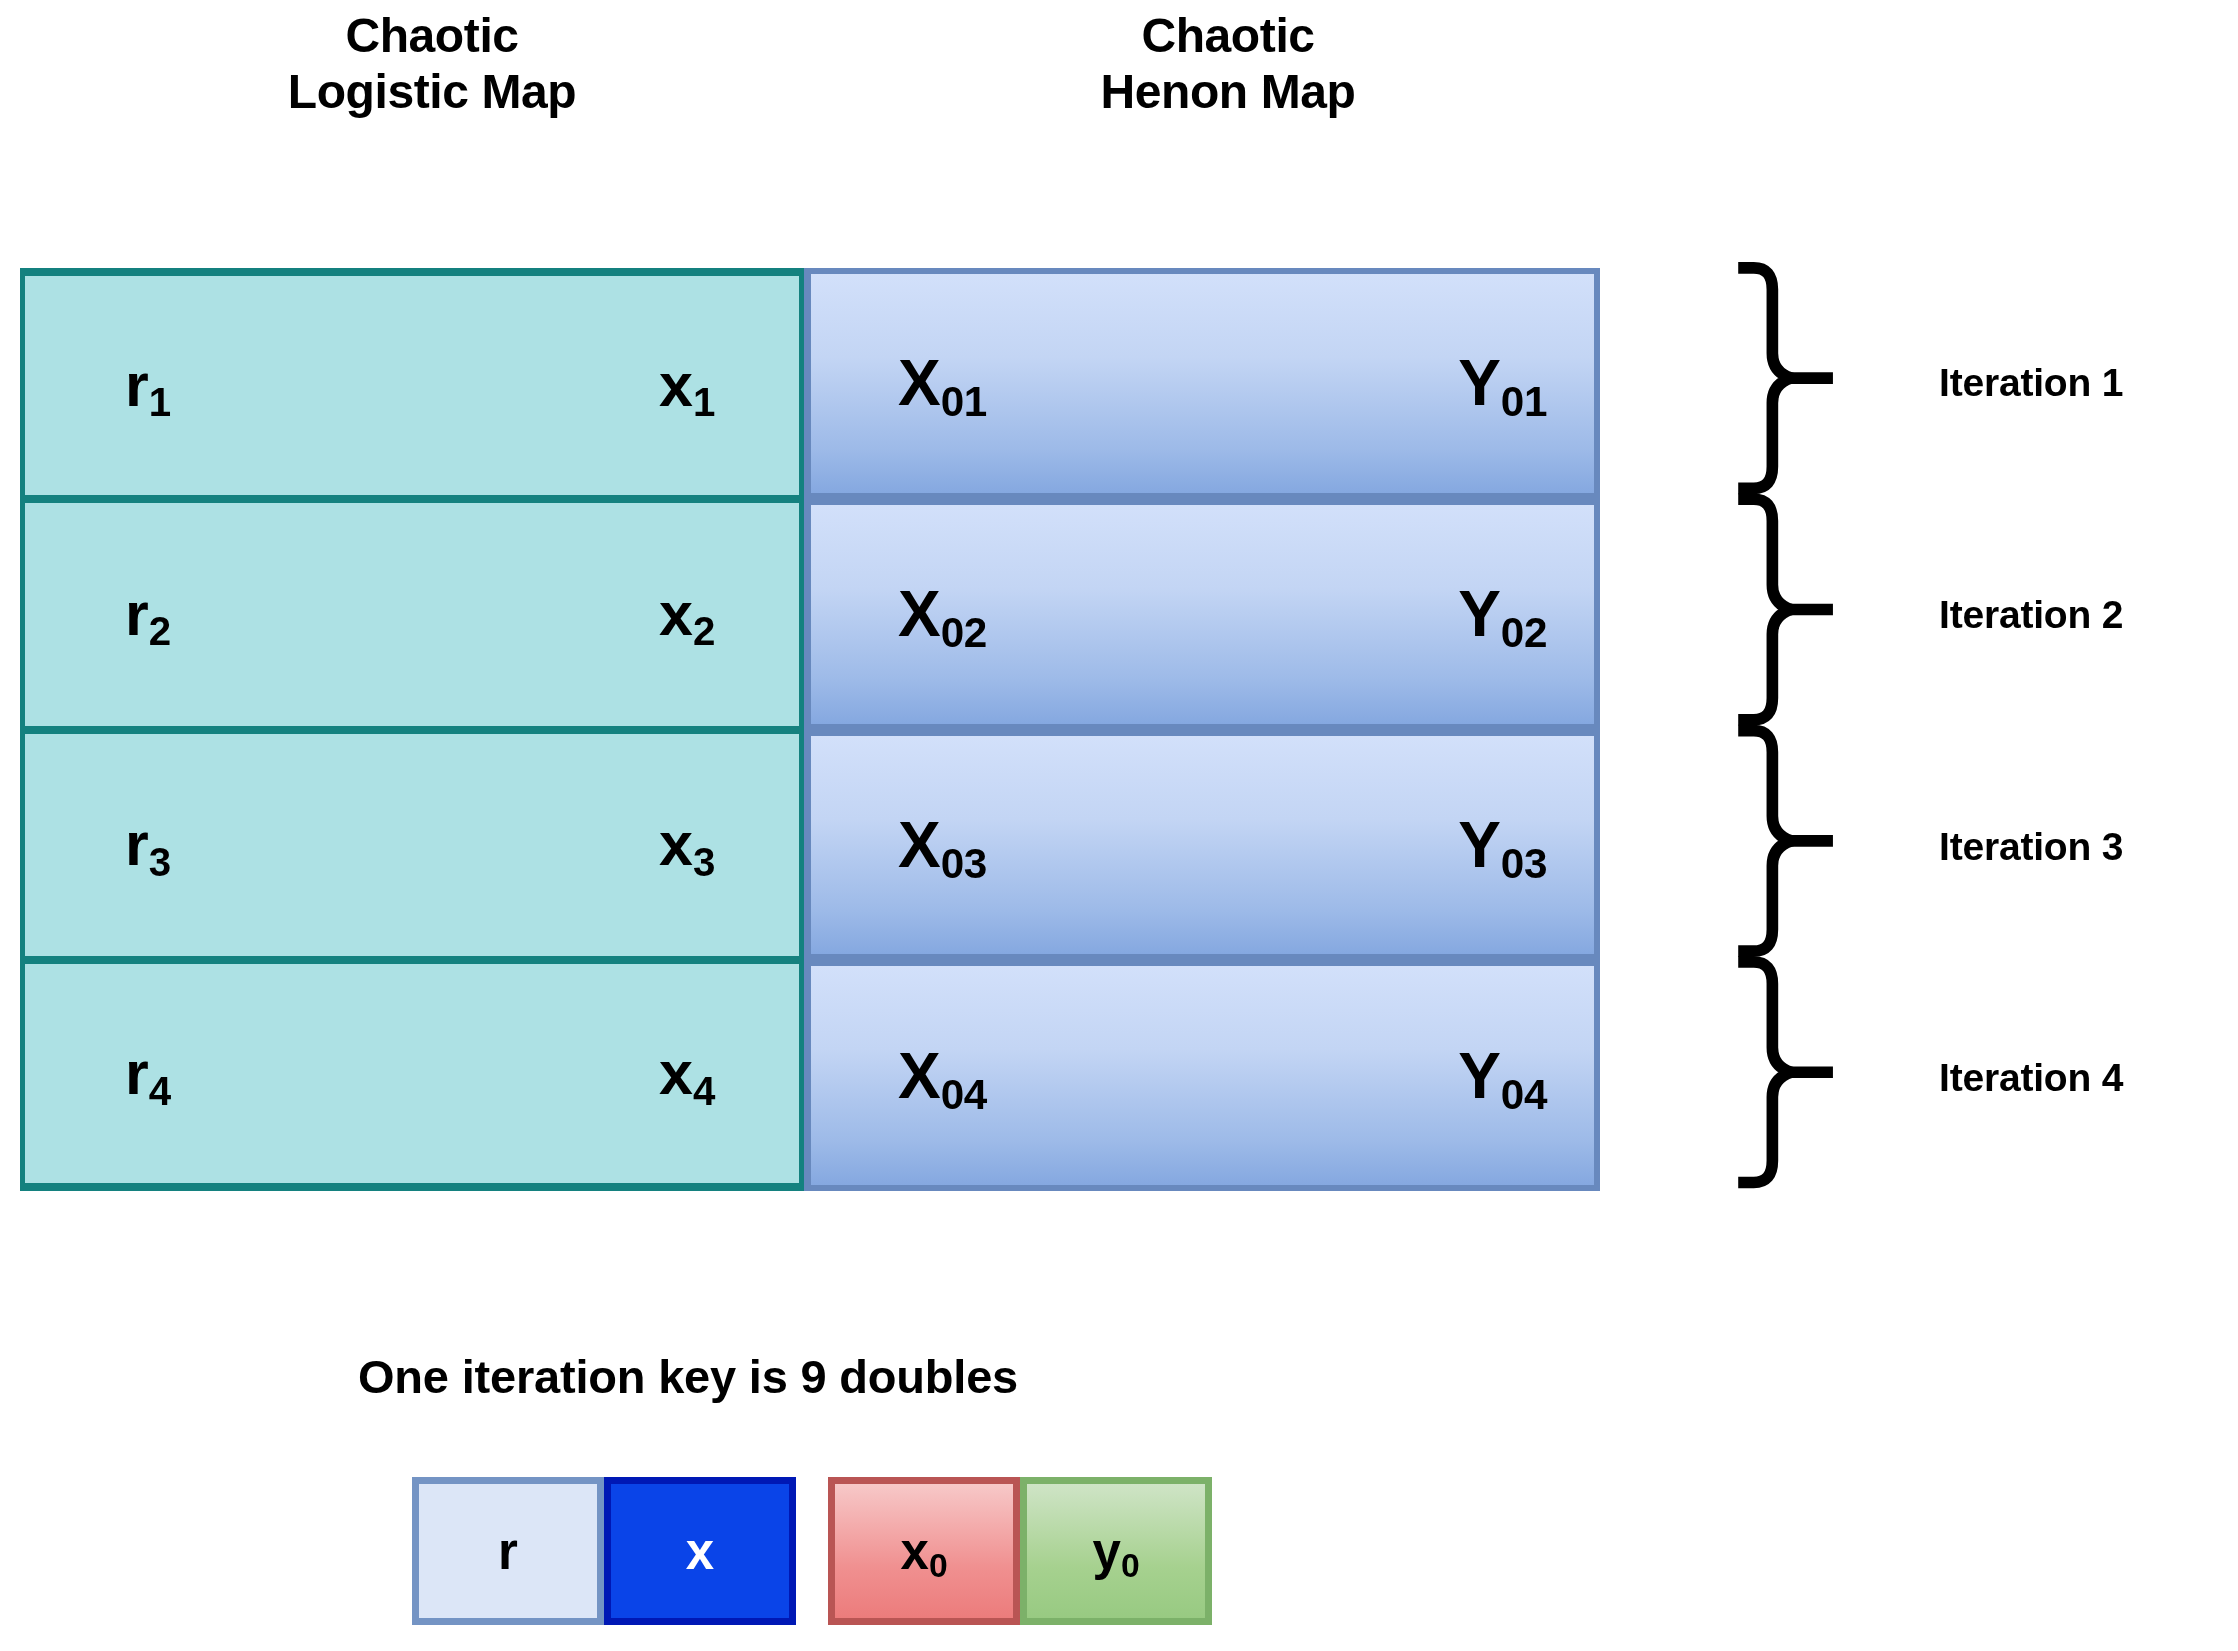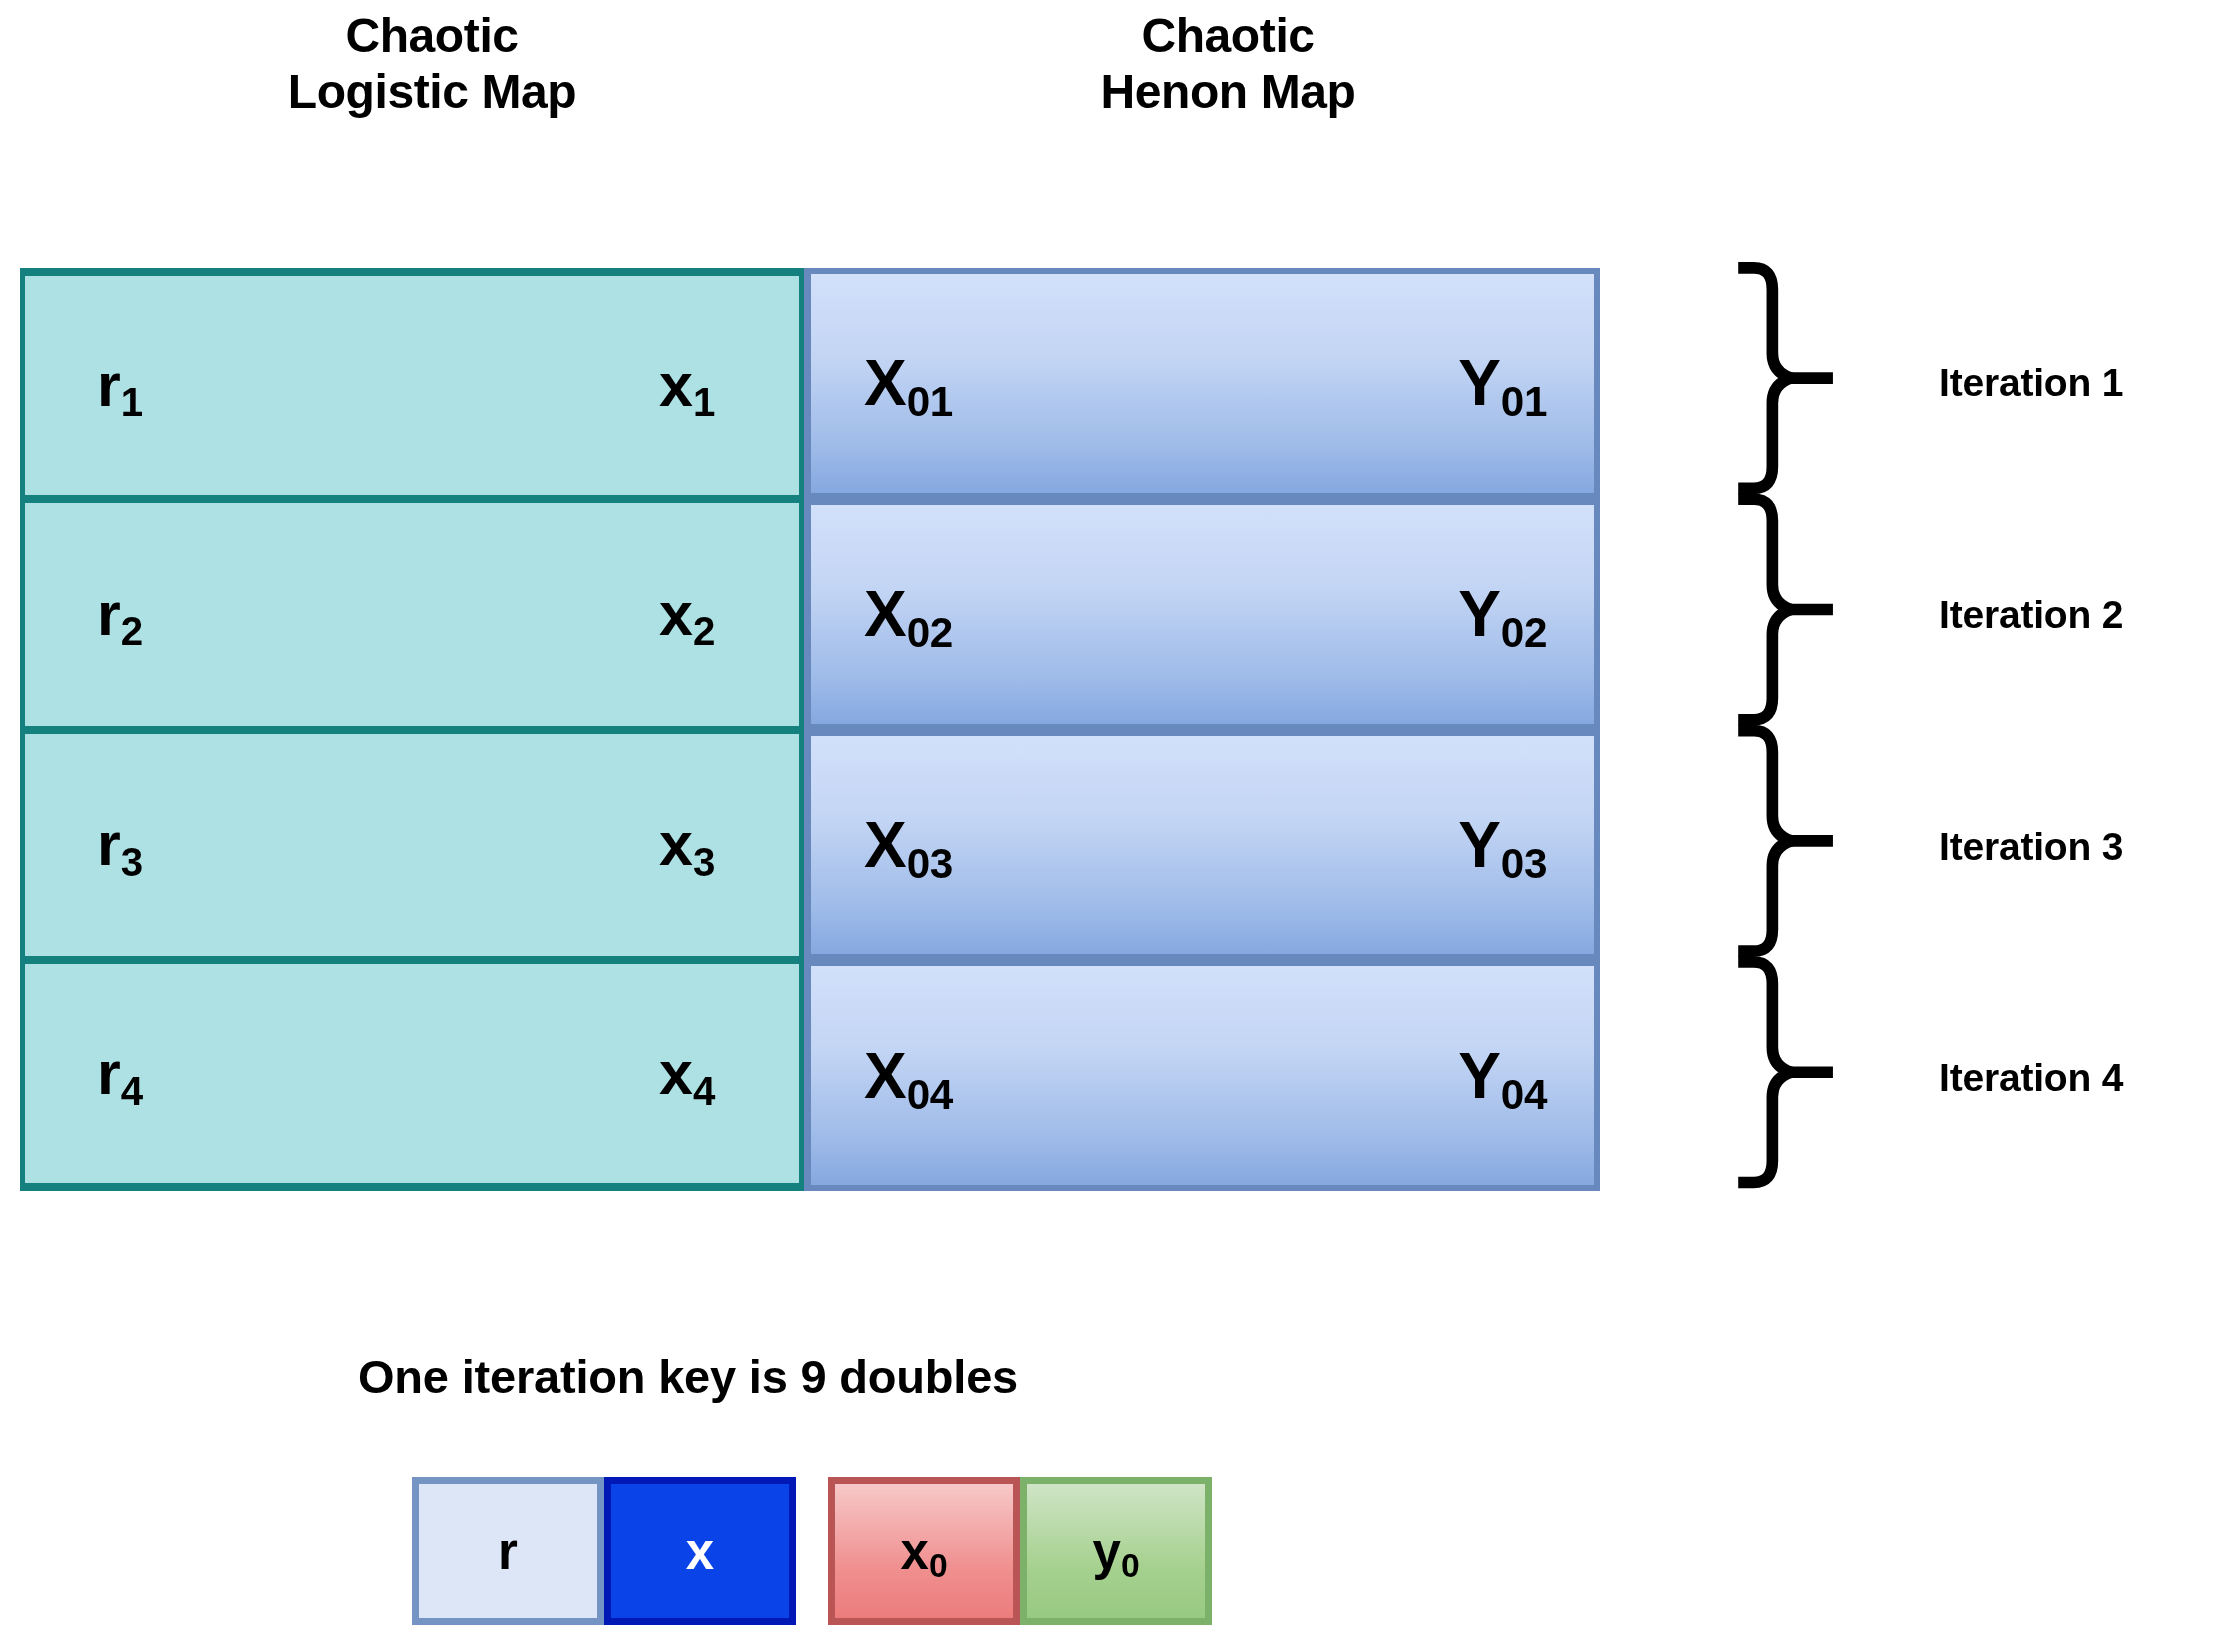--- a/index.html
+++ b/index.html
@@ -51,21 +51,21 @@
   .cell-logistic {
     width: 784px;
     box-sizing: border-box;
     background: #ADE1E4;
     border: 5.4px solid #14817F;
     border-bottom-width: 4.7px;
     border-top-width: 4.7px;
     display: flex;
     align-items: center;
     justify-content: space-between;
-    padding: 0 84px 0 72px;
+    padding: 0 84px 0 100px;
     position: relative;
   }
   .map-row:first-child .cell-logistic { border-top-width: 8.6px; }
   .map-row:last-child  .cell-logistic { border-bottom-width: 8.6px; justify-content: space-between; }
 
   
   .cell-henon {
     flex: 1 1 auto;
     box-sizing: border-box;
     background: linear-gradient(to bottom, #D2E0FA 0%, #C3D5F4 38%, #9DBAE8 80%, #85A8E0 100%);
@@ -80,21 +80,21 @@
 
   
   .sym {
     font-family: "Liberation Sans", sans-serif;
     font-weight: bold;
     color: #000000;
     line-height: 1;
     white-space: nowrap;
   }
   .sym-lg { font-size: 61px; }
-  .sym-xl { font-size: 64px; }
+  .sym-xl { font-size: 64px; margin-left: 34px; }
   .sym sub {
     font-size: 0.66em;
     vertical-align: baseline;
     position: relative;
     top: 0.26em;
     font-weight: bold;
     letter-spacing: -0.01em;
   }
 
   

